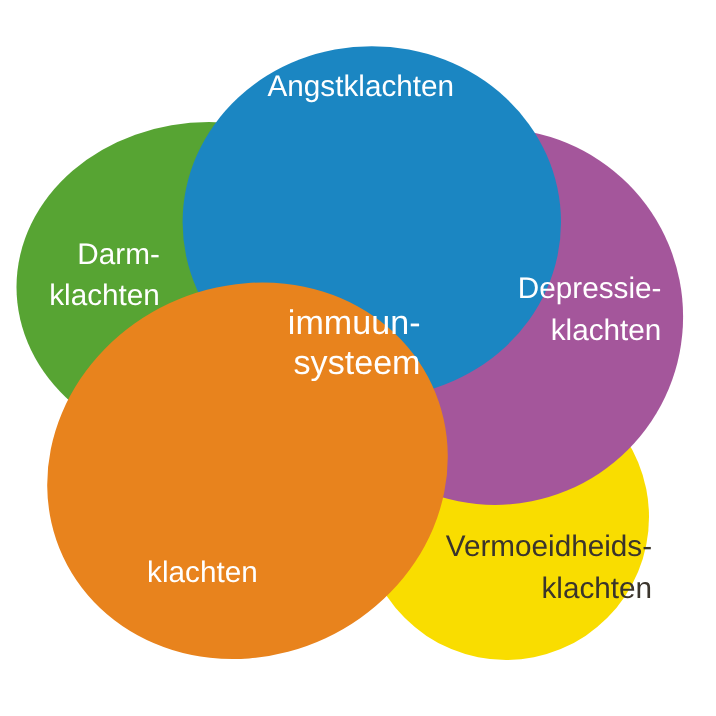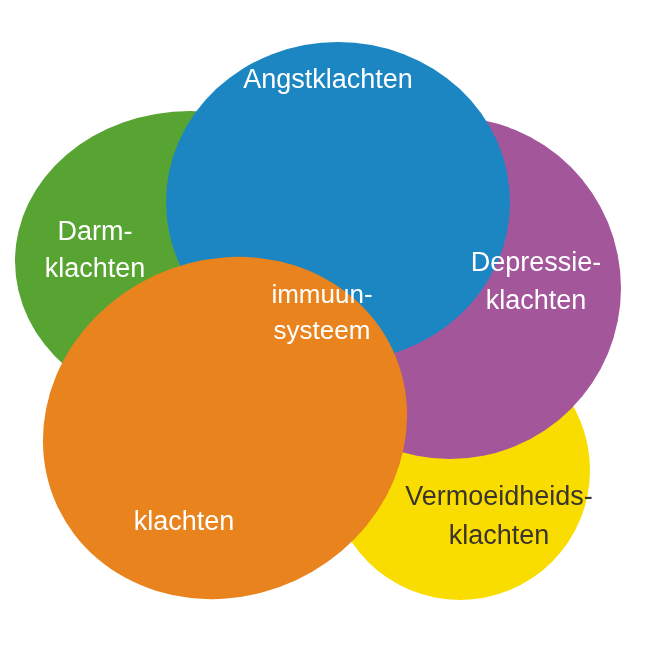--- a/index.html
+++ b/index.html
@@ -25,25 +25,25 @@
     transform: translate(-50%, -50%);
     text-align: center;
     font-size: 27px;
     font-weight: 500;
     line-height: 37px;
     letter-spacing: 0px;
     color: #ffffff;
     white-space: nowrap;
     pointer-events: none;
   }
-  .label .line { display: block; }
+  .label .line { display: block; text-align: right; }
   #label-angst        { left: 328px; top: 79px;  }
   #label-darm         { left: 95px;  top: 250px; text-align: center; }
   #label-depressie    { left: 536px; top: 281px; line-height: 38px; }
-  #label-immuun       { left: 322px; top: 312px; line-height: 36px; font-size: 26px; }
+  #label-immuun       { left: 322px; top: 312px; line-height: 36px; font-size: 31px; }
   #label-fibromyalgie { left: 184px; top: 521px; line-height: 39px; }
   #label-vermoeidheid { left: 455px; top: 516px; line-height: 39px; }
 </style>
 </head>
 <body>
 
 <div id="canvas">
 
   <svg id="venn-svg" width="651" height="651" viewBox="0 0 651 651">
 

